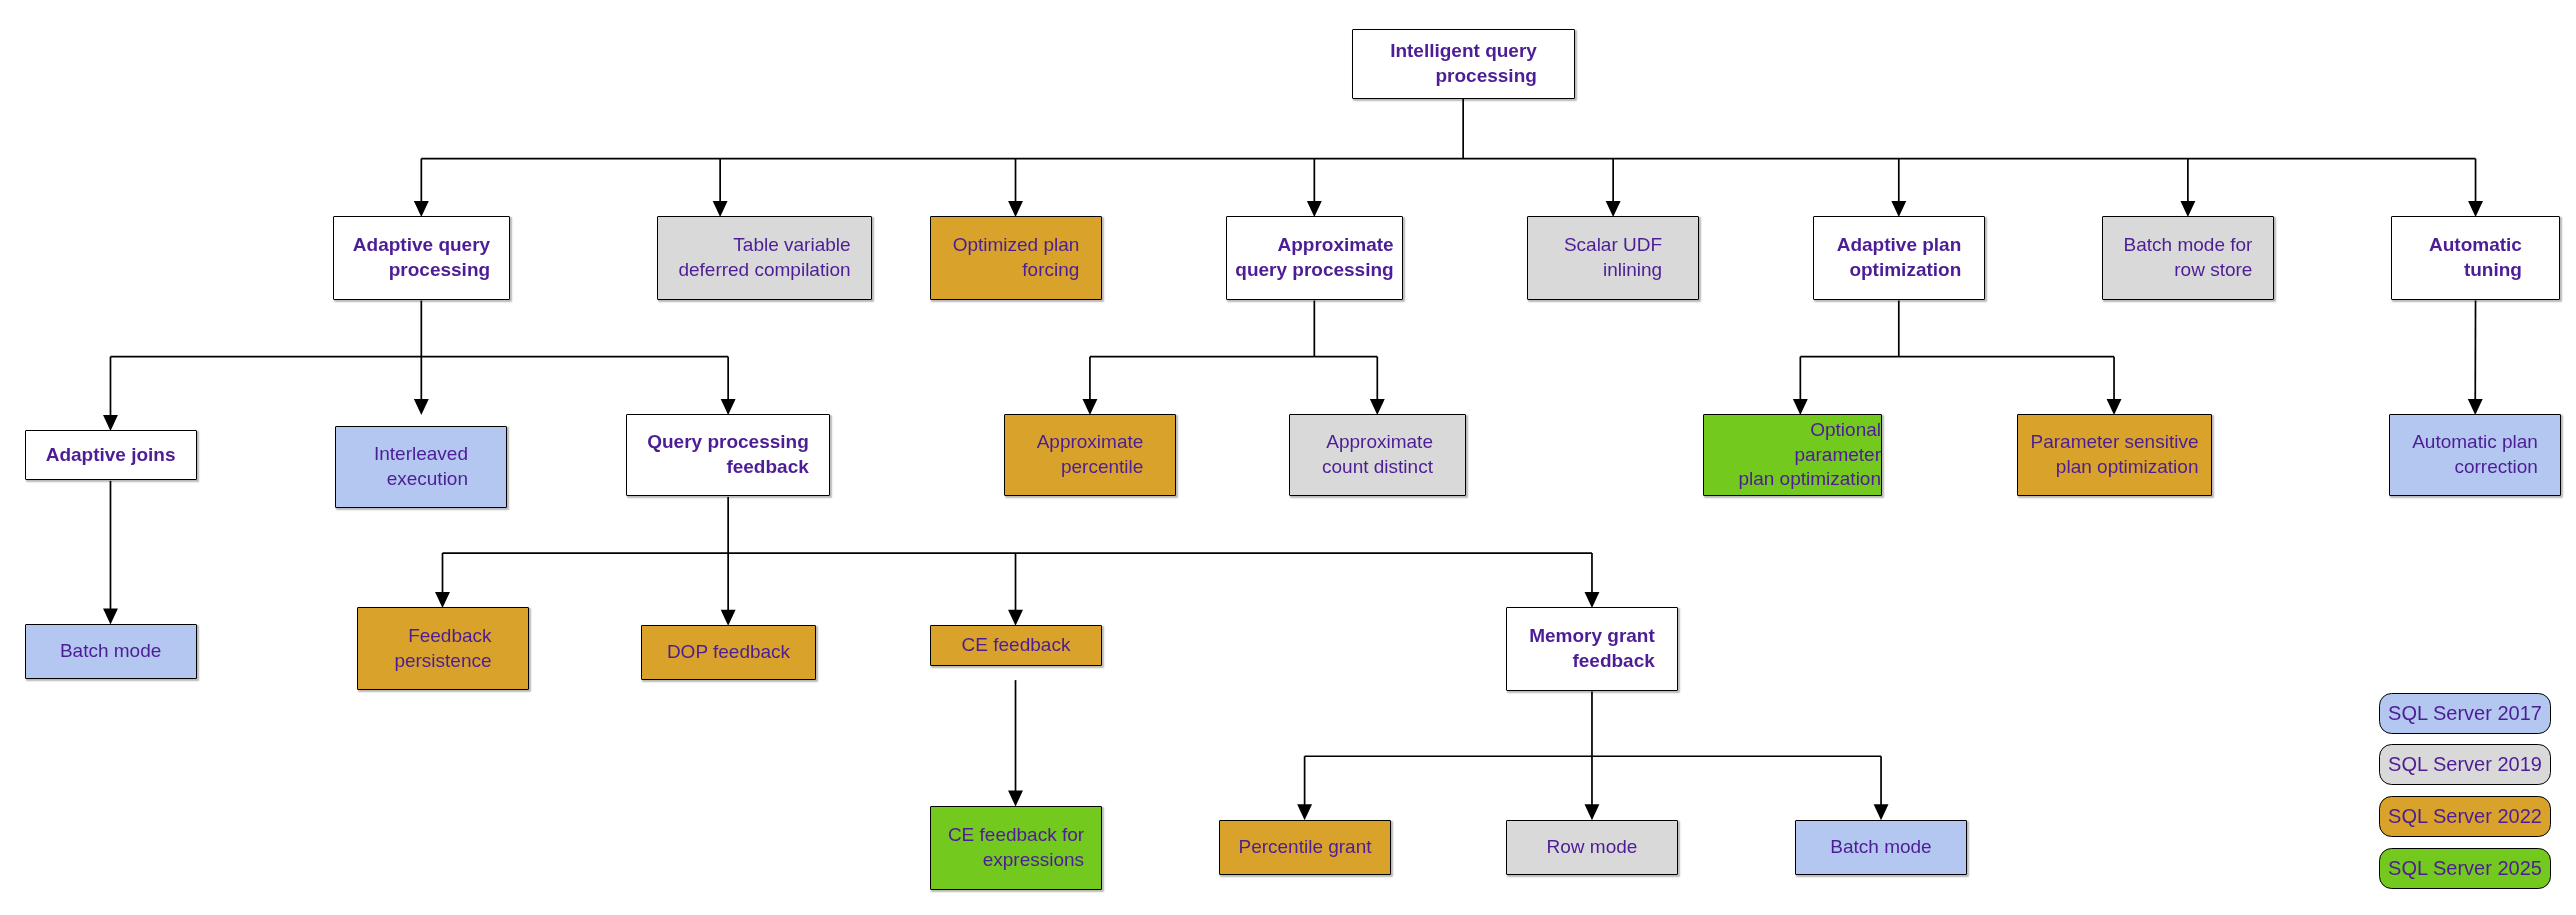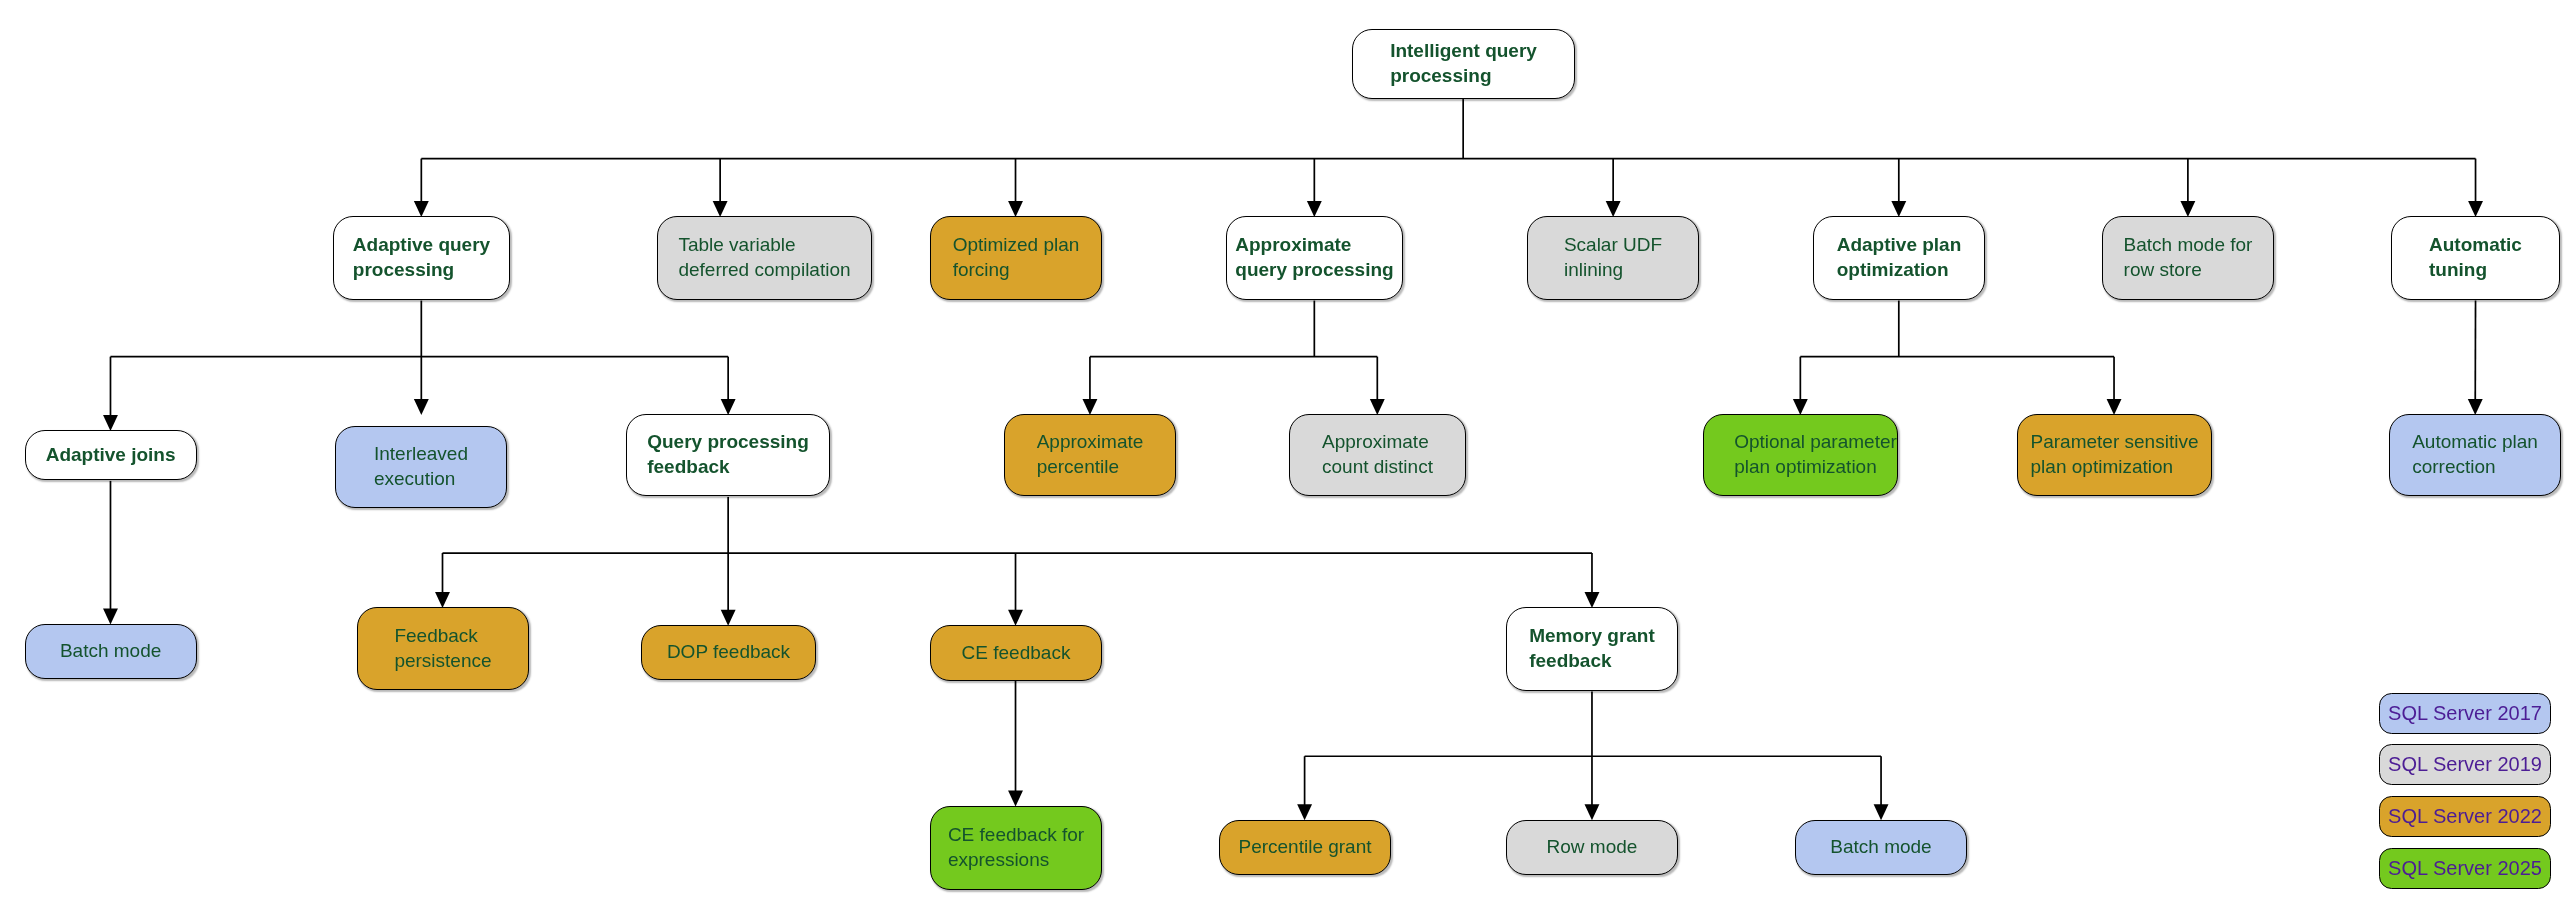--- a/index.html
+++ b/index.html
@@ -1,24 +1,24 @@
 <!DOCTYPE html>
 <html style="font-size:9.2px"><head>
 <meta charset="utf-8">
 <style>
   html,body{margin:0;padding:0;background:#ffffff;}
   body{width:2576px;height:916px;overflow:hidden;font-family:"Liberation Sans",sans-serif;}
   #canvas{position:relative;width:2576px;height:916px;background:#ffffff;}
   #edges{position:absolute;left:0;top:0;}
   .node{
     position:absolute;box-sizing:border-box;
-    border:1.7px solid #000;border-radius:20px;
+    border:1.7px solid #000;border-radius:1px;
     display:flex;align-items:center;justify-content:center;
-    text-align:left;white-space:pre-line;
-    font-size:19px;line-height:1.3;color:#14532d;
+    text-align:right;white-space:pre-line;
+    font-size:19px;line-height:1.3;color:#4c1d95;
     box-shadow:1.1px 1.7px 1.7px rgba(0,0,0,0.28);
   }
   .node.bold{font-weight:bold;}
   .legend-item{
     position:absolute;box-sizing:border-box;
     border:1.7px solid #000;border-radius:12.6px;
     display:flex;align-items:center;justify-content:center;
     font-size:20px;color:#4c1d95;
   }
 </style>
@@ -111,31 +111,31 @@
 tuning</span></div>
     <div class="node bold" style="left: 24.6px; top: 430px; width: 172px; height: 50px; background: rgb(255, 255, 255);"><span>Adaptive joins</span></div>
     <div class="node" style="left: 335px; top: 414px; width: 172px; height: 82px; background: rgb(180, 199, 240); margin-top: 12px;"><span>Interleaved
 execution</span></div>
     <div class="node bold" style="left: 626px; top: 414px; width: 204px; height: 82px; background: rgb(255, 255, 255);"><span>Query processing
 feedback</span></div>
     <div class="node" style="left: 1004px; top: 414px; width: 172px; height: 82px; background: rgb(217, 163, 43);"><span>Approximate
 percentile</span></div>
     <div class="node" style="left: 1289px; top: 414px; width: 177px; height: 82px; background: rgb(217, 217, 217);"><span>Approximate
 count distinct</span></div>
-    <div class="node" style="left: 1703px; top: 414px; width: 195px; height: 82px; background: rgb(116, 201, 30); padding-left: 30px;"><span>Optional parameter
+    <div class="node" style="left: 1703px; top: 414px; width: 179px; height: 82px; background: rgb(116, 201, 30); padding-left: 30px;"><span>Optional parameter
 plan optimization</span></div>
     <div class="node" style="left: 2017px; top: 414px; width: 195px; height: 82px; background: rgb(217, 163, 43);"><span>Parameter sensitive
 plan optimization</span></div>
     <div class="node" style="left: 2389px; top: 414px; width: 172px; height: 82px; background: rgb(180, 199, 240);"><span>Automatic plan
 correction</span></div>
     <div class="node" style="left: 24.6px; top: 624px; width: 172px; height: 55px; background: rgb(180, 199, 240);"><span>Batch mode</span></div>
     <div class="node" style="left: 357px; top: 607px; width: 172px; height: 83px; background: rgb(217, 163, 43);"><span>Feedback
 persistence</span></div>
     <div class="node" style="left: 641px; top: 625px; width: 175px; height: 55px; background: rgb(217, 163, 43);"><span>DOP feedback</span></div>
-    <div class="node" style="left: 930px; top: 625px; width: 172px; height: 56px; background: rgb(217, 163, 43);"><span>CE feedback</span></div>
+    <div class="node" style="left: 930px; top: 625px; width: 172px; height: 41px; background: rgb(217, 163, 43);"><span>CE feedback</span></div>
     <div class="node bold" style="left: 1506px; top: 607px; width: 172px; height: 84px; background: rgb(255, 255, 255);"><span>Memory grant
 feedback</span></div>
     <div class="node" style="left: 930px; top: 806px; width: 172px; height: 84px; background: rgb(116, 201, 30);"><span>CE feedback for
 expressions</span></div>
     <div class="node" style="left: 1219px; top: 820px; width: 172px; height: 55px; background: rgb(217, 163, 43);"><span>Percentile grant</span></div>
     <div class="node" style="left: 1506px; top: 820px; width: 172px; height: 55px; background: rgb(217, 217, 217);"><span>Row mode</span></div>
     <div class="node" style="left: 1795px; top: 820px; width: 172px; height: 55px; background: rgb(180, 199, 240);"><span>Batch mode</span></div>
     <div class="legend-item" style="left: 2379px; top: 693px; width: 172px; height: 41px; background: rgb(180, 199, 240);">
       <span>SQL Server 2017</span>
     </div>

